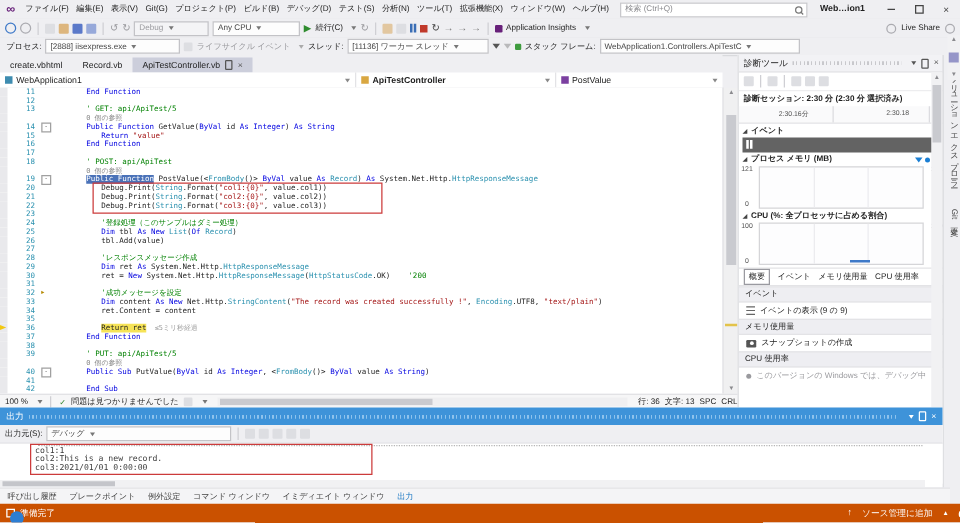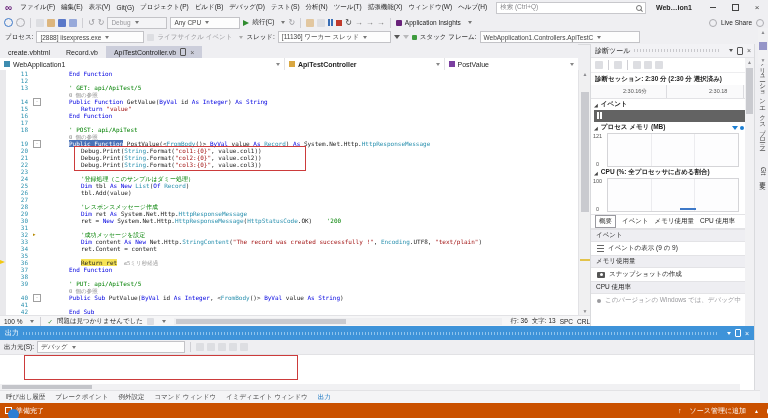--- a/index.html
+++ b/index.html
@@ -460,20 +460,26 @@
         <span>デバッグ</span>
         <span class="carr"></span>
       </span>
     <span class="sep"></span>
     <span class="ico dim"></span>
     <span class="ico dim"></span>
     <span class="ico dim"></span>
     <span class="ico dim"></span>
     <span class="ico dim"></span>
   </div>
+  <div class="ocontent" id="ocontent">
+    <span class="dotline"></span>
+  <div class="outline">col1:1</div>
+      <div class="outline">col2:This is a new record.</div>
+      <div class="outline">col3:2021/01/01 0:00:00</div>
+    </div>
   <div class="ohsb">
       <span class="thumb"></span>
     </div>
 </div>
 <div id="ovsb">
   <span class="sbarr" style="top:0;width:10px">▲</span>
   <div class="thumb"></div>
   <span class="sbarr" style="bottom:0;width:10px">▼</span>
 </div>
 

